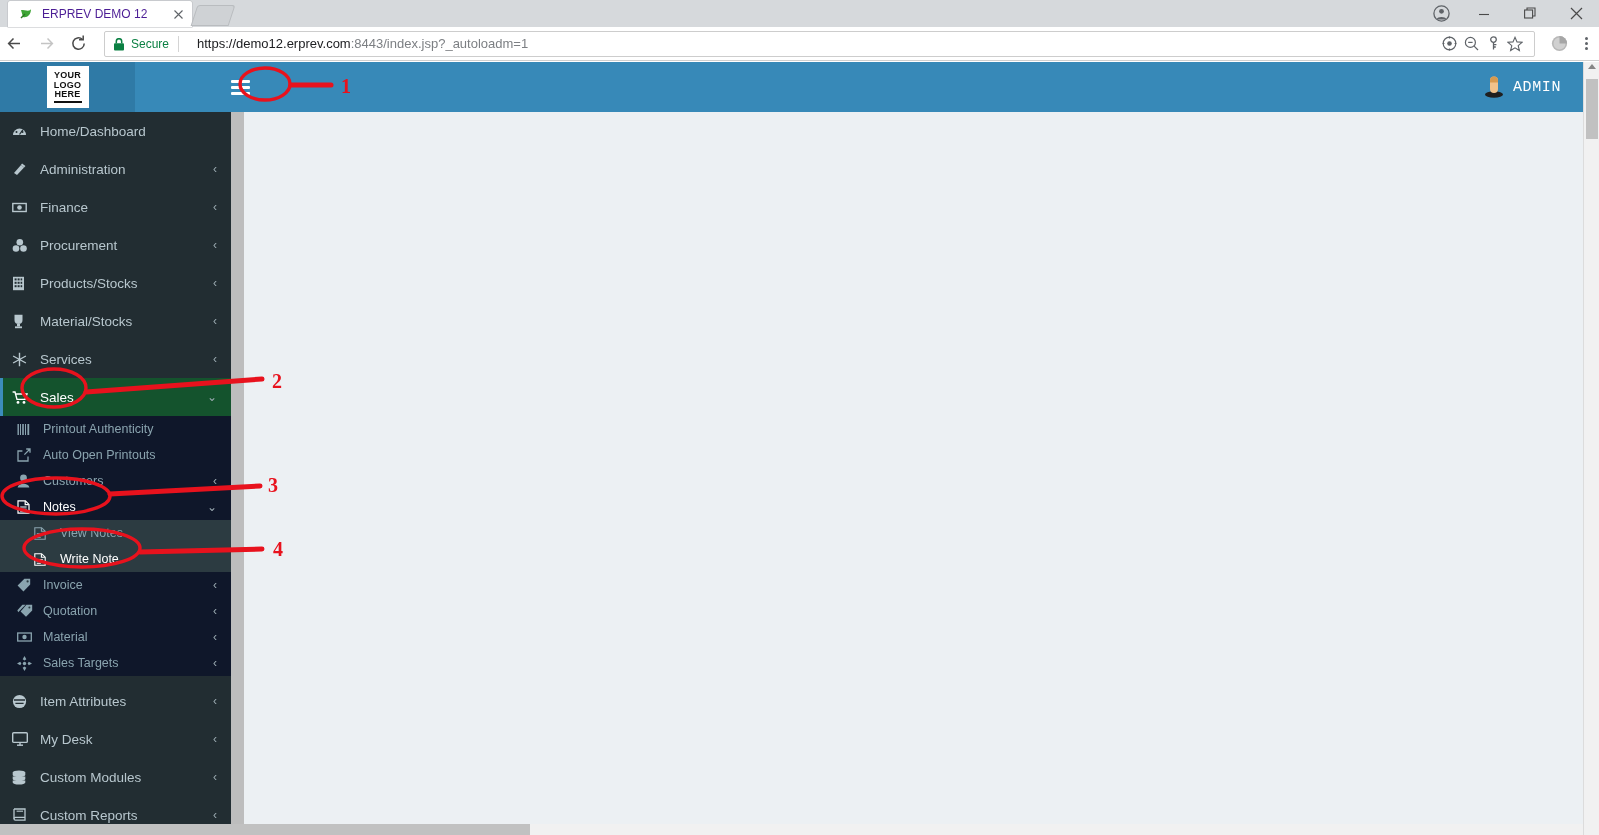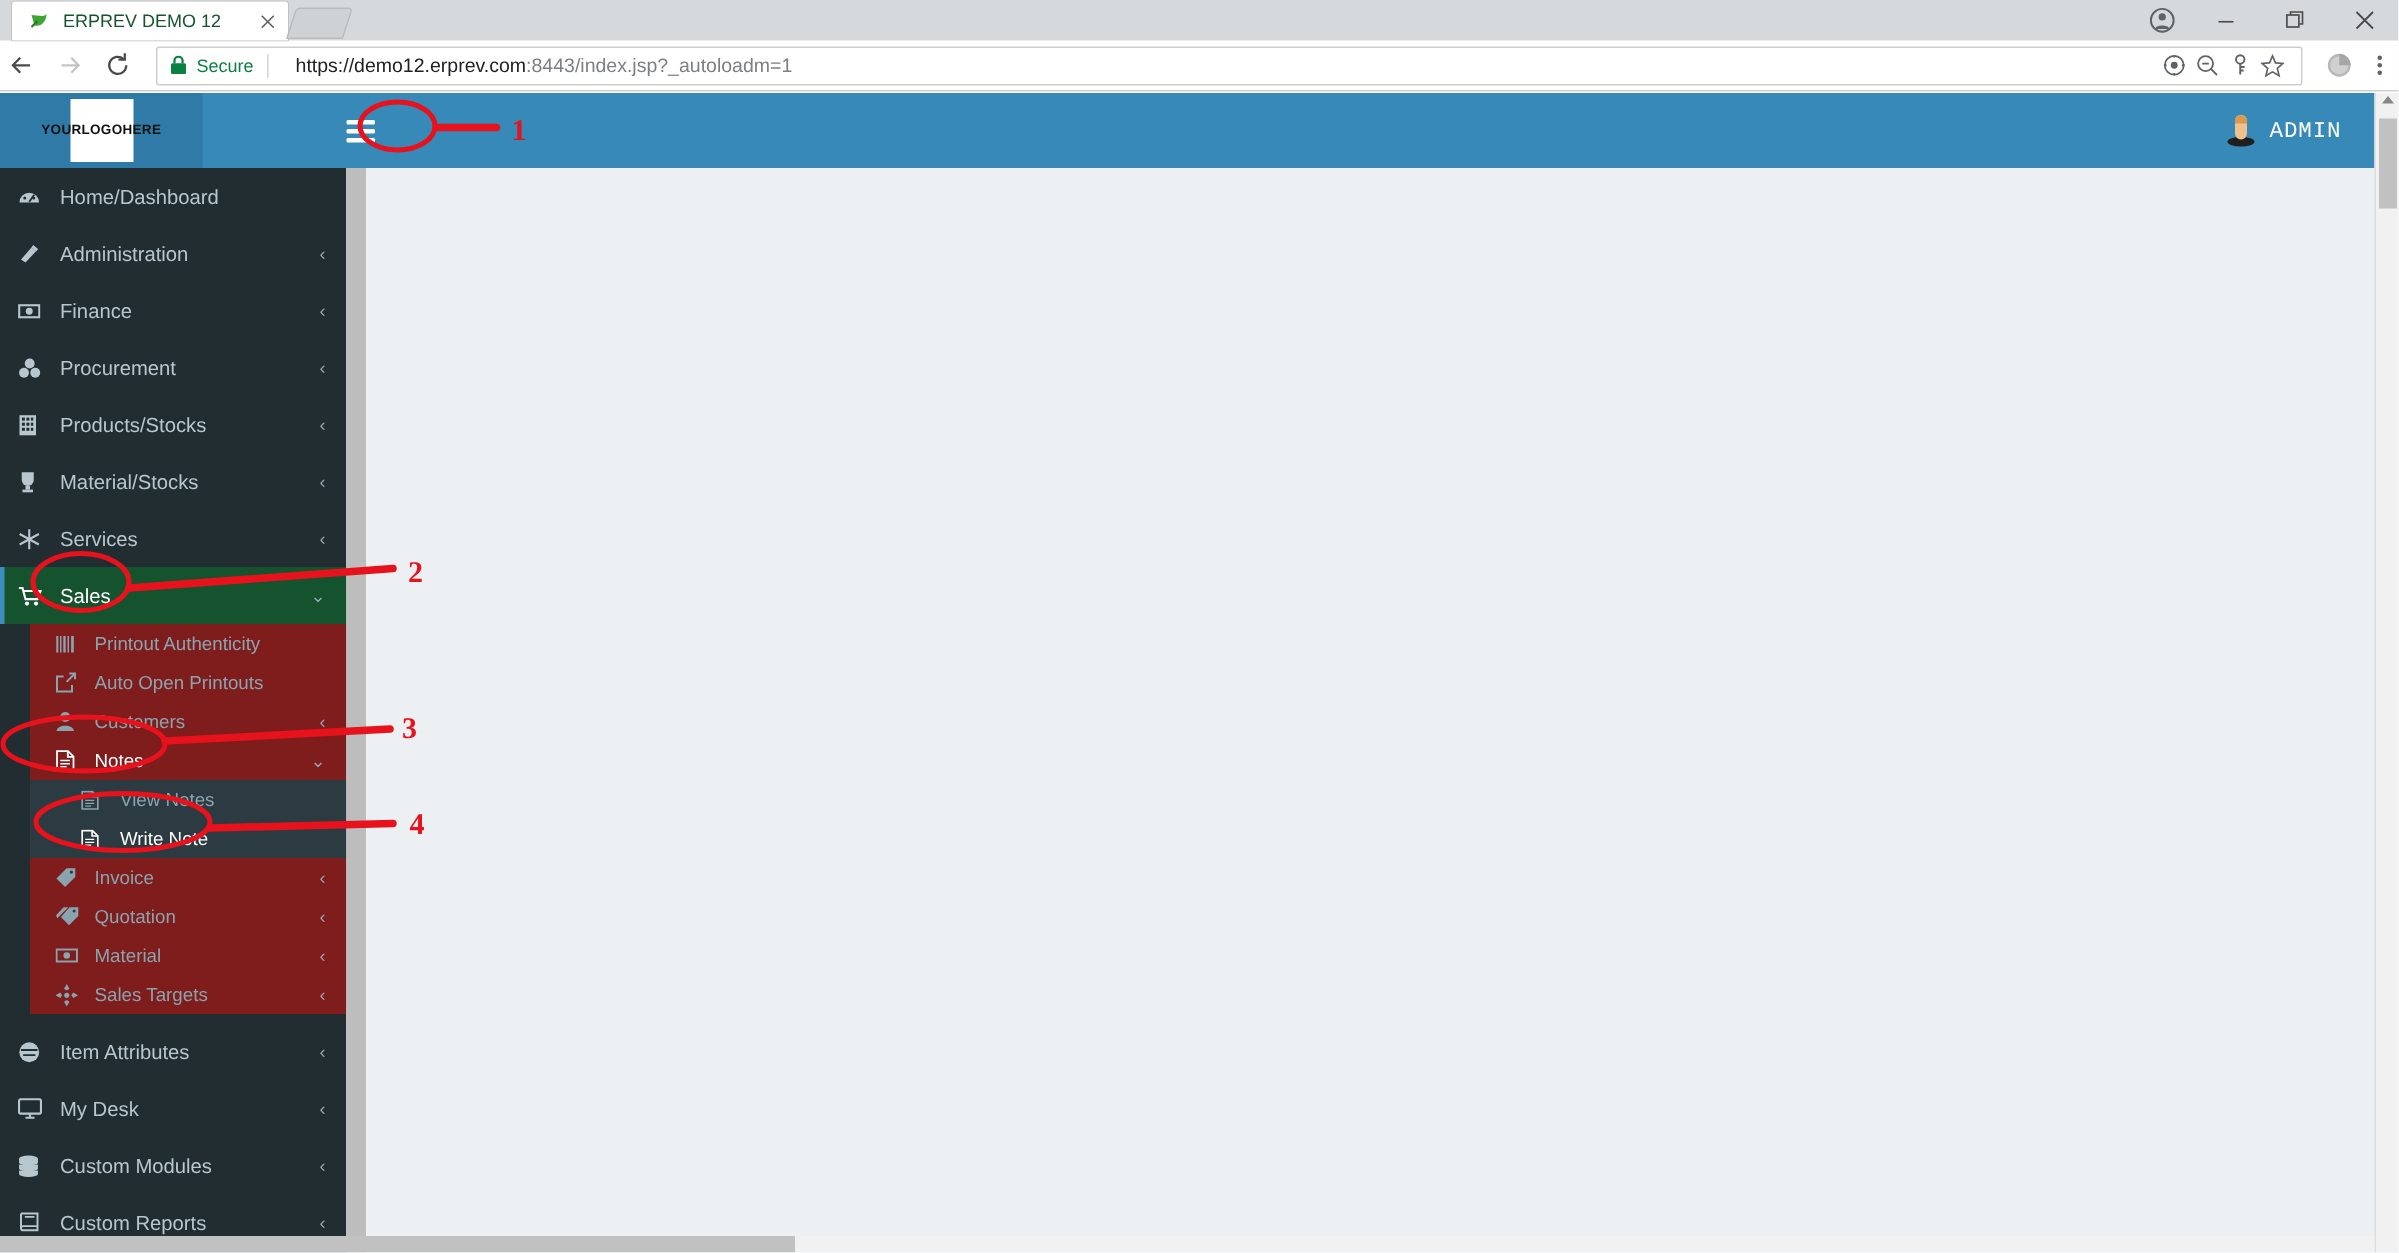--- a/index.html
+++ b/index.html
@@ -23,21 +23,21 @@
     background: #ffffff;
     border-top-left-radius: 2px; border-top-right-radius: 2px;
     display: flex; align-items: center; padding: 0 6px 0 10px;
     box-shadow: 0 0 0 0.5px #b9bcbf;
   }
   .tab-favicon {
     width: 16px; height: 16px; flex: 0 0 16px; margin-right: 8px;
     display: flex; align-items: center; justify-content: center;
   }
   .tab-title {
-    flex: 1 1 auto; font-size: 12px; color: #14532d;
+    flex: 1 1 auto; font-size: 12px; color: #4c1d95;
     white-space: nowrap; overflow: hidden; text-overflow: ellipsis;
   }
   .tab-close {
     width: 16px; height: 16px; flex: 0 0 16px;
     display: flex; align-items: center; justify-content: center;
     color: #5f6368;
   }
   .tab-new {
     width: 38px; height: 21px; margin-left: 2px; margin-bottom: 1px;
     background: #cfd2d5; border: 0.5px solid #b9bcbf;
@@ -96,21 +96,21 @@
     position: absolute; left: 0; top: 0; width: 1583px; height: 50px;
     background: #3789b8; display: flex; align-items: center;
   }
   .logo-slot {
     width: 135px; height: 50px; background: #2f7aa6;
     display: flex; align-items: center; justify-content: center;
     flex: 0 0 135px;
   }
   .logo-box {
     background: #ffffff; width: 42px; height: 42px;
-    display: flex; flex-direction: row; align-items: center;
+    display: flex; flex-direction: column; align-items: center;
     justify-content: center; line-height: 1.05;
   }
   .logo-box span { font-size: 9px; font-weight: bold; color: #111; letter-spacing: .2px; }
   .logo-box .rule { display: block; width: 28px; height: 2px; background: #111; margin-top: 1px; }
 
   .hamburger {
     margin-left: 96px; width: 26px; height: 22px;
     display: flex; flex-direction: column; justify-content: center; gap: 3px;
   }
   .hamburger i { display: block; height: 3px; background: #ffffff; border-radius: 1px; }
@@ -141,21 +141,21 @@
   .nav-item .lbl { margin-left: 6px; white-space: nowrap; }
   .nav-item .chev {
     margin-left: auto; margin-right: 14px; font-size: 12px; color: #9aa9b0;
   }
   .nav-item.active {
     background: #14532d; color: #ffffff; border-left: 3px solid #3c8dbc;
     padding-left: 9px;
   }
   .nav-item.active .ic, .nav-item.active .lbl { color: #ffffff; }
 
-  .submenu { background: #7f1d1d; margin-left: 20px; }
+  .submenu { background: #0f172a; }
   .submenu .nav-item { height: 26px; font-size: 12.5px; color: #8aa4af; padding-left: 17px; }
   .submenu .nav-item .ic { color: #8aa4af; width: 20px; flex: 0 0 20px; }
   .submenu .nav-item.open { color: #ffffff; }
   .submenu .nav-item.open .ic, .submenu .nav-item.open .lbl { color: #ffffff; }
   .sub-submenu { background: #2c3b41; }
   .sub-submenu .nav-item { padding-left: 34px; height: 26px; font-size: 12.5px; }
   .sub-submenu .nav-item.current { color: #ffffff; }
   .sub-submenu .nav-item.current .ic, .sub-submenu .nav-item.current .lbl { color: #ffffff; }
 
   .sb-gap { height: 6px; }

